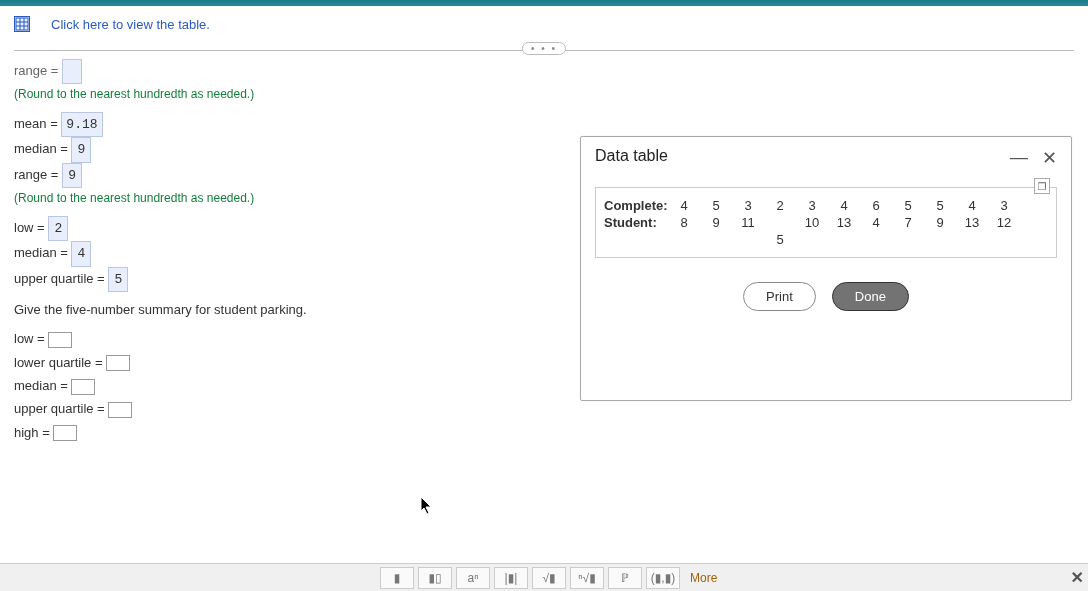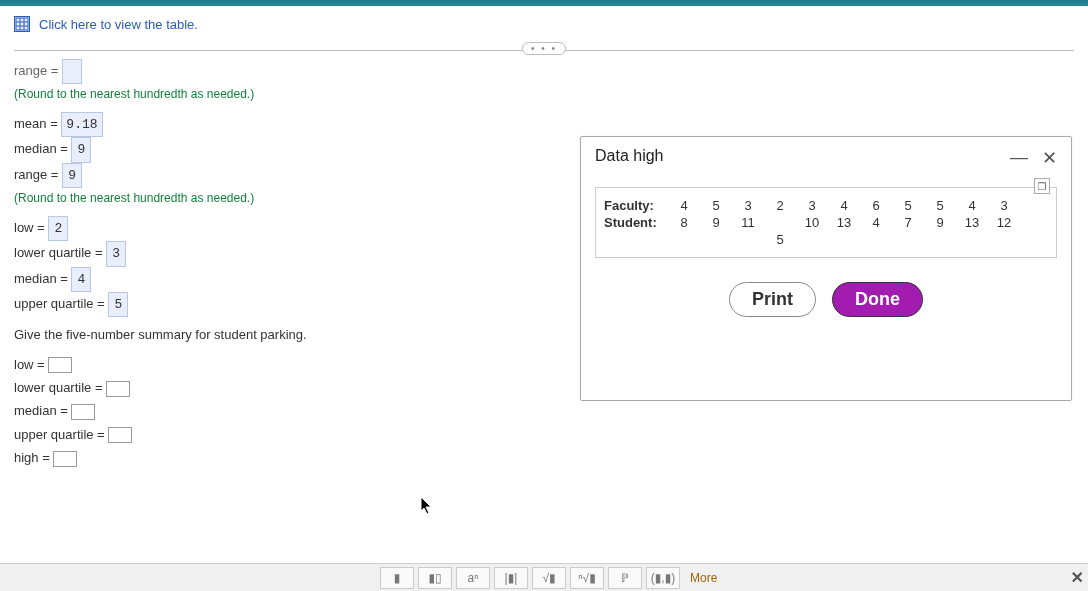--- a/index.html
+++ b/index.html
@@ -17,21 +17,21 @@
     height: 6px;
     background: linear-gradient(to bottom, #1a7a8a, #2a8a9a);
   }
   .content {
     background: #fff;
     padding: 10px 14px;
     height: calc(100% - 6px);
     position: relative;
   }
   .intro { font-size: 13px; color: #222; margin-bottom: 4px; }
-  .link-row { display: flex; align-items: center; gap: 9px; margin-bottom: 18px; }
+  .link-row { display: flex; align-items: center; gap: 21px; margin-bottom: 18px; }
   .table-icon {
     width: 16px; height: 16px; display: inline-flex; align-items: center; justify-content: center;
     border: 1px solid #2a5bbf; background: #e8eefb;
   }
   .table-icon svg { width: 14px; height: 14px; }
   .link-text { color: #2a5bbf; font-size: 13px; }
   .divider-wrap { position: relative; margin: 0 0 8px 0; }
   .divider { border-top: 1px solid #bbb; }
   .dots {
     position: absolute; left: 50%; top: -8px; transform: translateX(-50%);
@@ -74,24 +74,24 @@
     position: absolute; top: -10px; right: 6px; width: 16px; height: 16px;
     border: 1px solid #aaa; background: #fff; font-size: 10px;
     display: flex; align-items: center; justify-content: center; color: #666;
   }
   .data-row { display: flex; margin-bottom: 2px; }
   .data-label { width: 64px; font-weight: bold; }
   .data-cells { display: flex; flex: 1; }
   .data-cells span { width: 32px; text-align: center; }
   .modal-actions { display: flex; justify-content: center; gap: 16px; margin-top: 24px; }
   .btn {
-    padding: 6px 22px; border-radius: 18px; font-size: 18px; cursor: pointer;
-    border: 1px solid #888; background: #fff; font-weight: bold;
-  }
-  .btn-primary { background: #a21caf; color: #fff; border-color: #333; text-align: right; }
+    padding: 6px 22px; border-radius: 18px; font-size: 13px; cursor: pointer;
+    border: 1px solid #888; background: #fff;
+  }
+  .btn-primary { background: #737373; color: #fff; border-color: #333; text-align: right; }
   .toolbar {
     position: absolute; bottom: 0; left: 0; right: 0; height: 28px;
     background: #f0f0f0; border-top: 1px solid #ccc;
     display: flex; align-items: center; padding-left: 380px; gap: 4px;
     font-size: 12px; color: #777;
   }
   .tool {
     width: 34px; height: 22px; border: 1px solid #ccc; background: #fafafa;
     display: flex; align-items: center; justify-content: center;
   }
@@ -141,24 +141,20 @@
       <span class="ans-box">9</span>
     </div>
     <div class="hint">(Round to the nearest hundredth as needed.)</div>
 
 
     <div class="section-gap">
       <span>low =</span>
       <span class="ans-box">2</span>
     </div>
     <div>
-      <span>lower quartile =</span>
-      <span class="ans-box">3</span>
-    </div>
-    <div>
       <span>median =</span>
       <span class="ans-box">4</span>
     </div>
     <div>
       <span>upper quartile =</span>
       <span class="ans-box">5</span>
     </div>
 
     <div class="section-gap">Give the five-number summary for student parking.</div>
 
@@ -179,30 +175,30 @@
       <span class="empty-box"></span>
     </div>
     <div>
       <span>high =</span>
       <span class="empty-box"></span>
     </div>
   </div>
 
   <div class="modal">
     <div class="modal-head">
-      <div class="modal-title">Data high</div>
+      <div class="modal-title">Data table</div>
       <div class="modal-ctrls">
         <span>—</span>
         <span>✕</span>
       </div>
     </div>
     <div class="data-card">
       <div class="copy-badge">❐</div>
       <div class="data-row">
-        <div class="data-label">Faculty:</div>
+        <div class="data-label">Complete:</div>
         <div class="data-cells" id="faculty-cells">
             <span>4</span>
             <span>5</span>
             <span>3</span>
             <span>2</span>
             <span>3</span>
             <span>4</span>
             <span>6</span>
             <span>5</span>
             <span>5</span>

